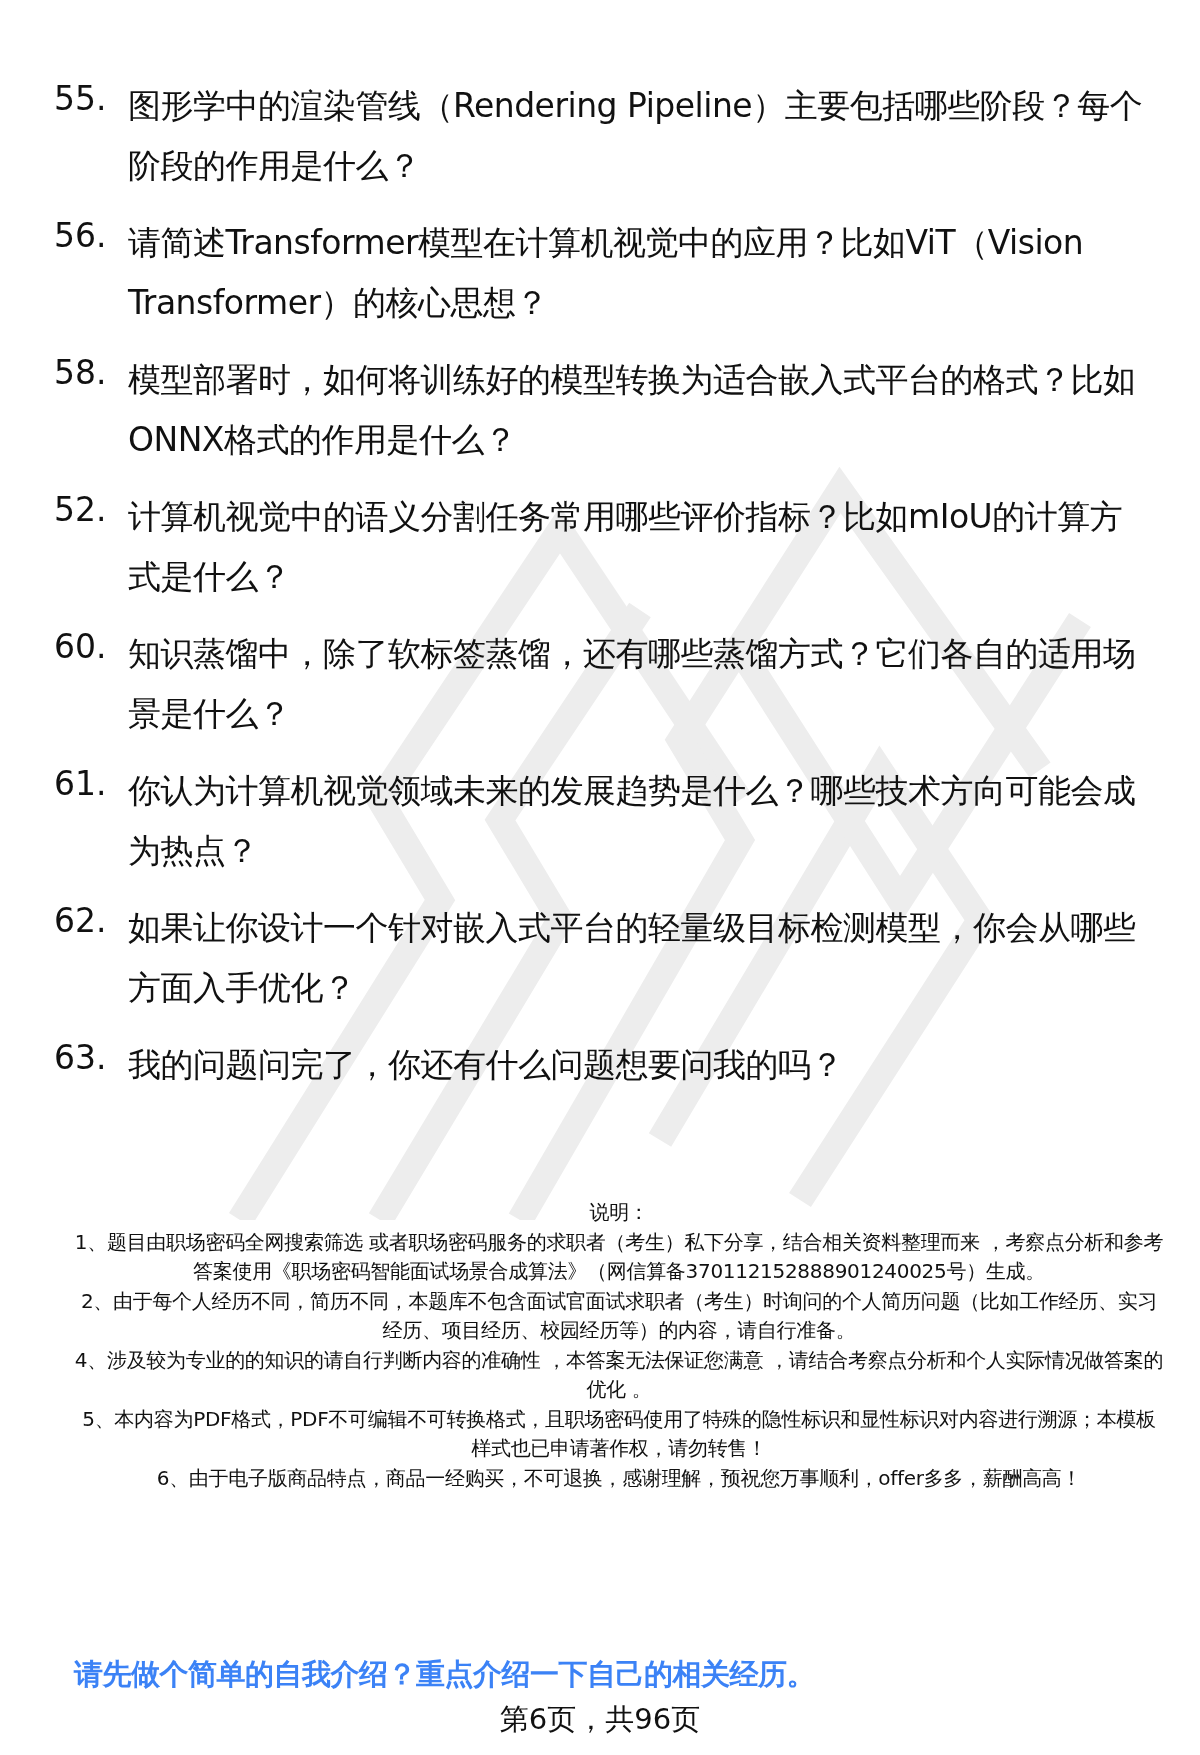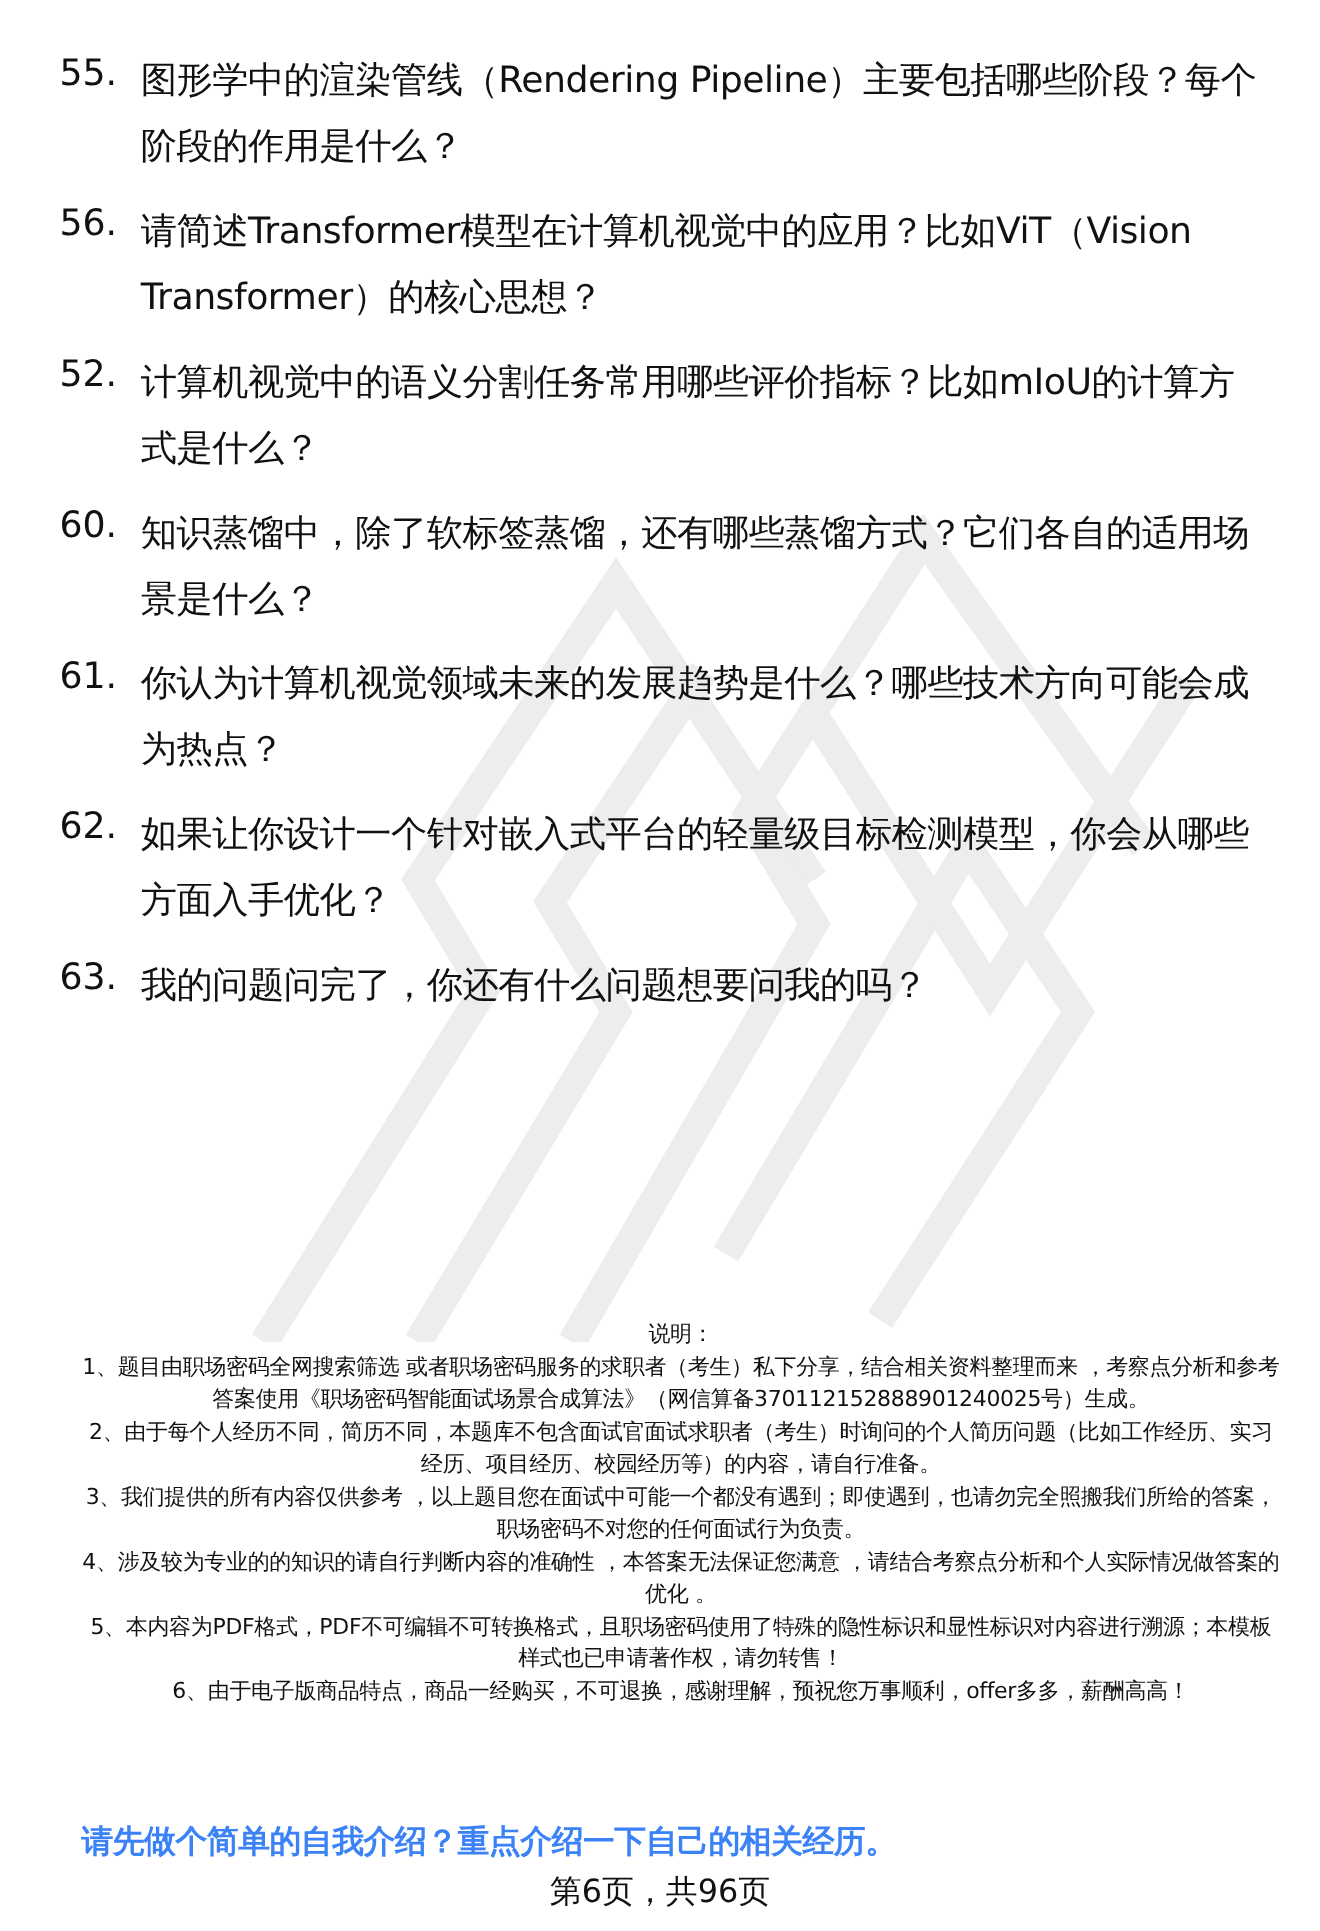--- a/index.html
+++ b/index.html
@@ -1,20 +1,20 @@
 <!DOCTYPE html>
 <html><head>
   <meta charset="utf-8">
   <style>
     html, body { margin: 0; padding: 0; background: #ffffff; }
     body { width: 1200px; height: 1755px; position: relative; overflow: hidden;
            font-family: "DejaVu Sans", "Liberation Sans", sans-serif; color: #111; }
     .watermark { position: absolute; left: 180px; top: 440px; width: 1000px; height: 780px;
                  pointer-events: none; z-index: 0; }
-    .questions { position: absolute; left: 54px; top: 43px; width: 1100px; z-index: 1; }
+    .questions { position: absolute; left: 54px; top: 76px; width: 1100px; z-index: 1; }
     .q { display: flex; align-items: flex-start; margin: 0; }
     .q-num { width: 74px; flex: 0 0 74px; font-size: 33px; line-height: 46px; }
     .q-text { flex: 1; font-size: 33px; line-height: 60px; letter-spacing: -0.5px; }
     .q + .q { margin-top: 17px; }
     .notes { position: absolute; left: 74px; top: 1198px; width: 1090px; z-index: 1;
              font-size: 20px; line-height: 29.5px; letter-spacing: -0.3px; color: #111; text-align: center; }
     .notes p { margin: 0; }
     .highlight { position: absolute; left: 74px; top: 1655px; z-index: 1;
                  font-size: 29px; font-weight: bold; color: #3b82f6; letter-spacing: -0.5px; }
     .page-num { position: absolute; left: 0; right: 0; top: 1700px; text-align: center;
@@ -36,20 +36,24 @@
 <div class="questions">
   <div class="q">
     <span class="q-num">55.</span>
     <span class="q-text">图形学中的渲染管线（Rendering Pipeline）主要包括哪些阶段？每个阶段的作用是什么？</span>
   </div>
   <div class="q">
     <span class="q-num">56.</span>
     <span class="q-text">请简述Transformer模型在计算机视觉中的应用？比如ViT（Vision Transformer）的核心思想？</span>
   </div>
   <div class="q">
+    <span class="q-num">58.</span>
+    <span class="q-text">模型部署时，如何将训练好的模型转换为适合嵌入式平台的格式？比如ONNX格式的作用是什么？</span>
+  </div>
+  <div class="q">
     <span class="q-num">52.</span>
     <span class="q-text">计算机视觉中的语义分割任务常用哪些评价指标？比如mIoU的计算方式是什么？</span>
   </div>
   <div class="q">
     <span class="q-num">60.</span>
     <span class="q-text">知识蒸馏中，除了软标签蒸馏，还有哪些蒸馏方式？它们各自的适用场景是什么？</span>
   </div>
   <div class="q">
     <span class="q-num">61.</span>
     <span class="q-text">你认为计算机视觉领域未来的发展趋势是什么？哪些技术方向可能会成为热点？</span>
@@ -61,21 +65,20 @@
   <div class="q">
     <span class="q-num">63.</span>
     <span class="q-text">我的问题问完了，你还有什么问题想要问我的吗？</span>
   </div>
 </div>
 
 <div class="notes">
   <p>说明：</p>
   <p>1、题目由职场密码全网搜索筛选 或者职场密码服务的求职者（考生）私下分享，结合相关资料整理而来 ，考察点分析和参考答案使用《职场密码智能面试场景合成算法》（网信算备370112152888901240025号）生成。</p>
   <p>2、由于每个人经历不同，简历不同，本题库不包含面试官面试求职者（考生）时询问的个人简历问题（比如工作经历、实习经历、项目经历、校园经历等）的内容，请自行准备。</p>
-  <p>3、我们提供的所有内容仅供参考 ，以上题目您在面试中可能一个都没有遇到；即使遇到，也请勿完全照搬我们所给的答案，职场密码不对您的任何面试行为负责。</p>
   <p>4、涉及较为专业的的知识的请自行判断内容的准确性 ，本答案无法保证您满意 ，请结合考察点分析和个人实际情况做答案的优化 。</p>
   <p>5、本内容为PDF格式，PDF不可编辑不可转换格式，且职场密码使用了特殊的隐性标识和显性标识对内容进行溯源；本模板样式也已申请著作权，请勿转售！</p>
   <p>6、由于电子版商品特点，商品一经购买，不可退换，感谢理解，预祝您万事顺利，offer多多，薪酬高高！</p>
 </div>
 
 <div class="highlight">请先做个简单的自我介绍？重点介绍一下自己的相关经历。</div>
 
 <div class="page-num">第6页，共96页</div>
 
 </body></html>

